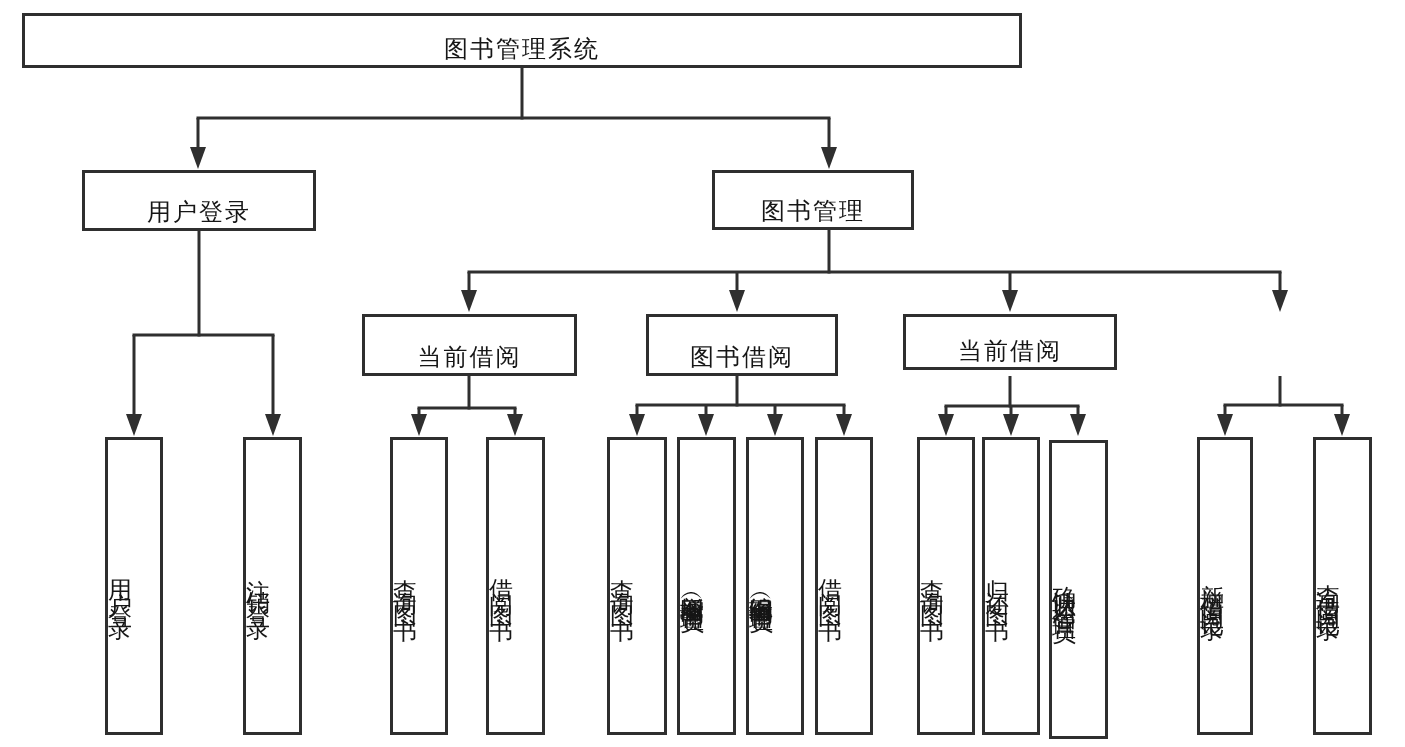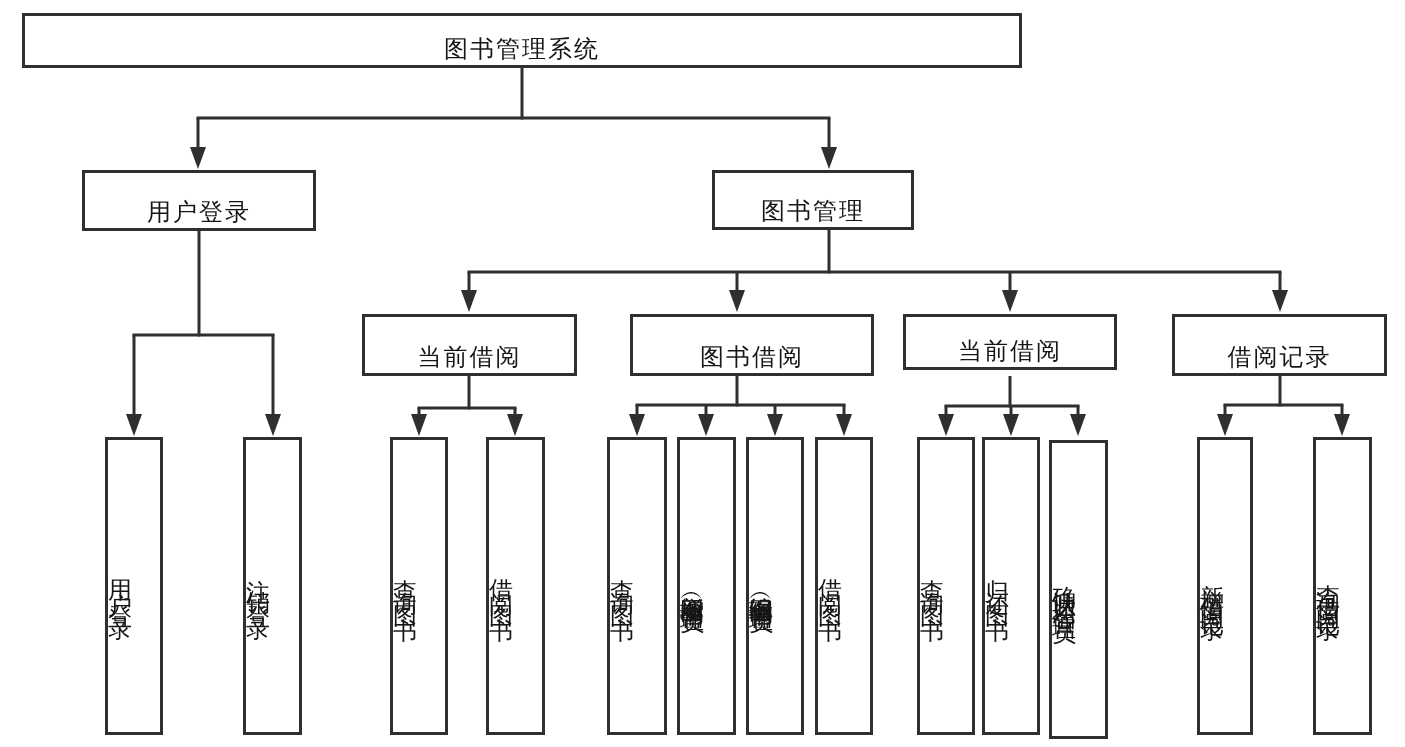--- a/index.html
+++ b/index.html
@@ -108,28 +108,25 @@
   <div class="node hnode" style="left:82px;top:170px;width:234px;height:61px">
     <span>用户登录</span>
   </div>
   <div class="node hnode" style="left:712px;top:170px;width:202px;height:60px">
     <span>图书管理</span>
   </div>
 
   <div class="node hnode" style="left:362px;top:314px;width:215px;height:62px">
     <span>当前借阅</span>
   </div>
-  <div class="node hnode" style="left:630px;top:314px;width:244px;height:62px">
+  <div class="node hnode" style="left:646px;top:314px;width:192px;height:62px">
     <span>图书借阅</span>
   </div>
   <div class="node hnode" style="left:903px;top:314px;width:214px;height:56px">
     <span>当前借阅</span>
-  </div>
-  <div class="node hnode" style="left:1172px;top:314px;width:215px;height:62px">
-    <span>借阅记录</span>
   </div>
 
   <div class="node vnode ls4" style="left:105px;top:437px;width:58px;height:298px">
     <span>用户登录</span>
   </div>
   <div class="node vnode ls4" style="left:243px;top:437px;width:59px;height:298px">
     <span>注销登录</span>
   </div>
 
   <div class="node vnode ls4" style="left:390px;top:437px;width:58px;height:298px">

